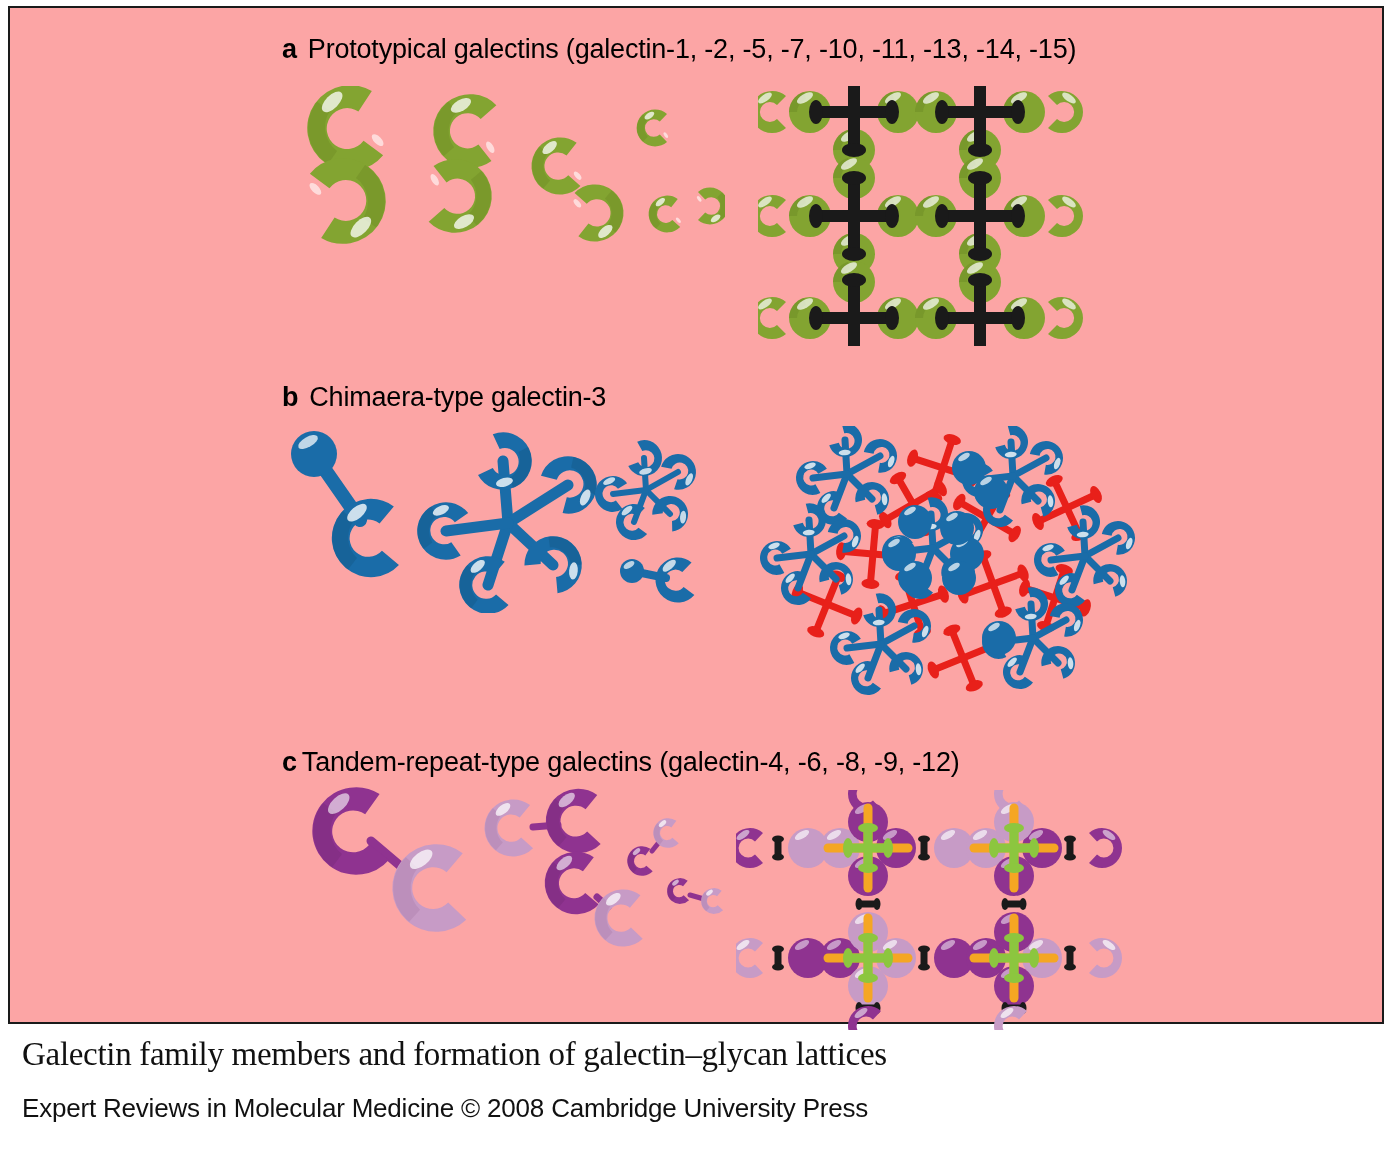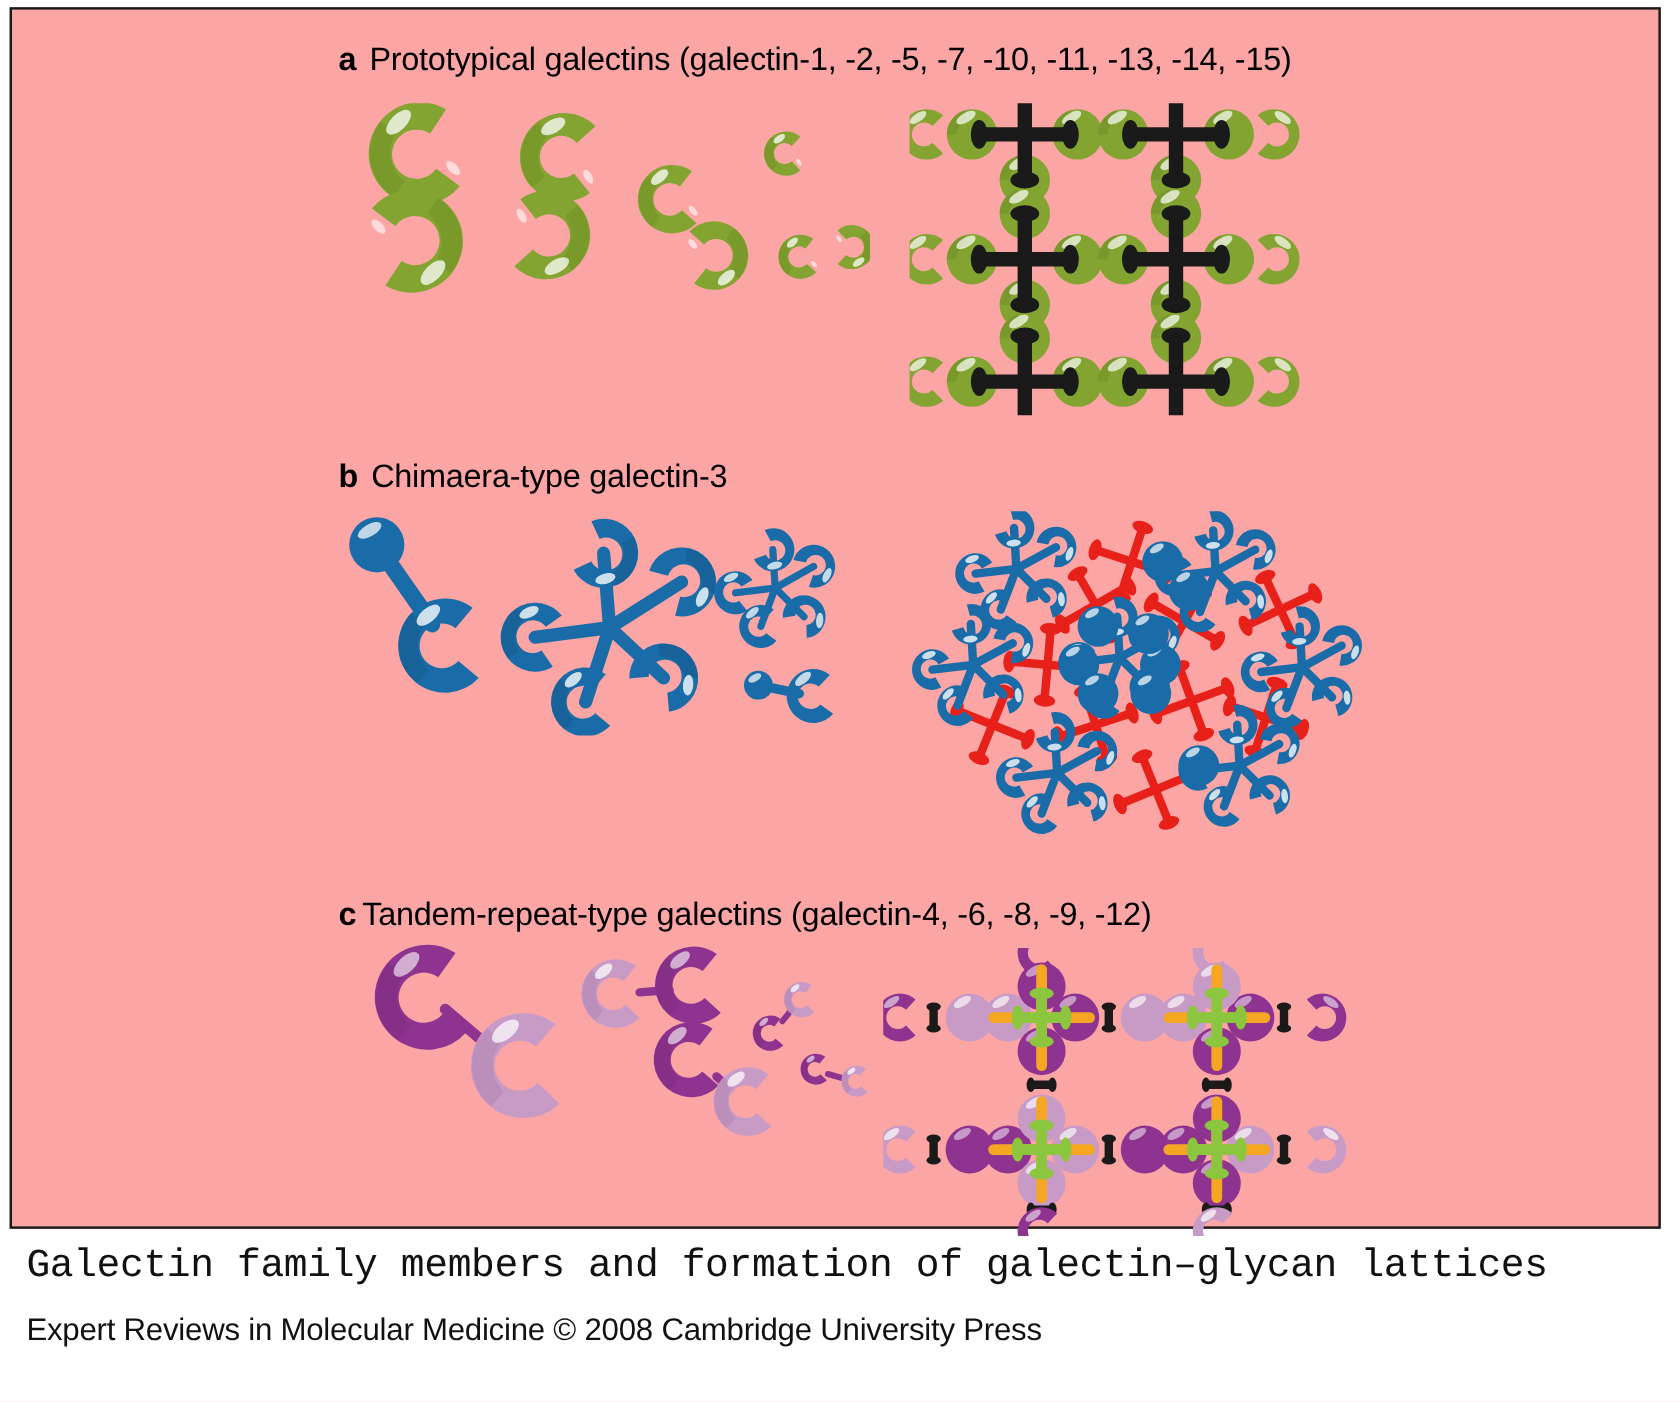--- a/index.html
+++ b/index.html
@@ -17,21 +17,21 @@
   .panel-label .ltr{font-weight:bold;margin-right:11px;}
   .panel-label .ltr.tight{margin-right:5px;}
 
   .panel-art{position:absolute;}
   .panel-art svg{display:block;}
 
   #caption-block{
     position:absolute;left:22px;top:1036px;width:1356px;
   }
   #caption-title{
-    font-size:33px;color:#111;font-family:Liberation Mono, monospace;
+    font-size:33px;color:#111;font-family:Liberation Serif, serif;
     letter-spacing:-0.3px;white-space:nowrap;
   }
   #caption-source{
     margin-top:20px;font-size:26px;color:#111;
     font-family:"Liberation Sans",sans-serif;letter-spacing:-0.2px;white-space:nowrap;
   }
 </style>
 </head>
 <body>
 

